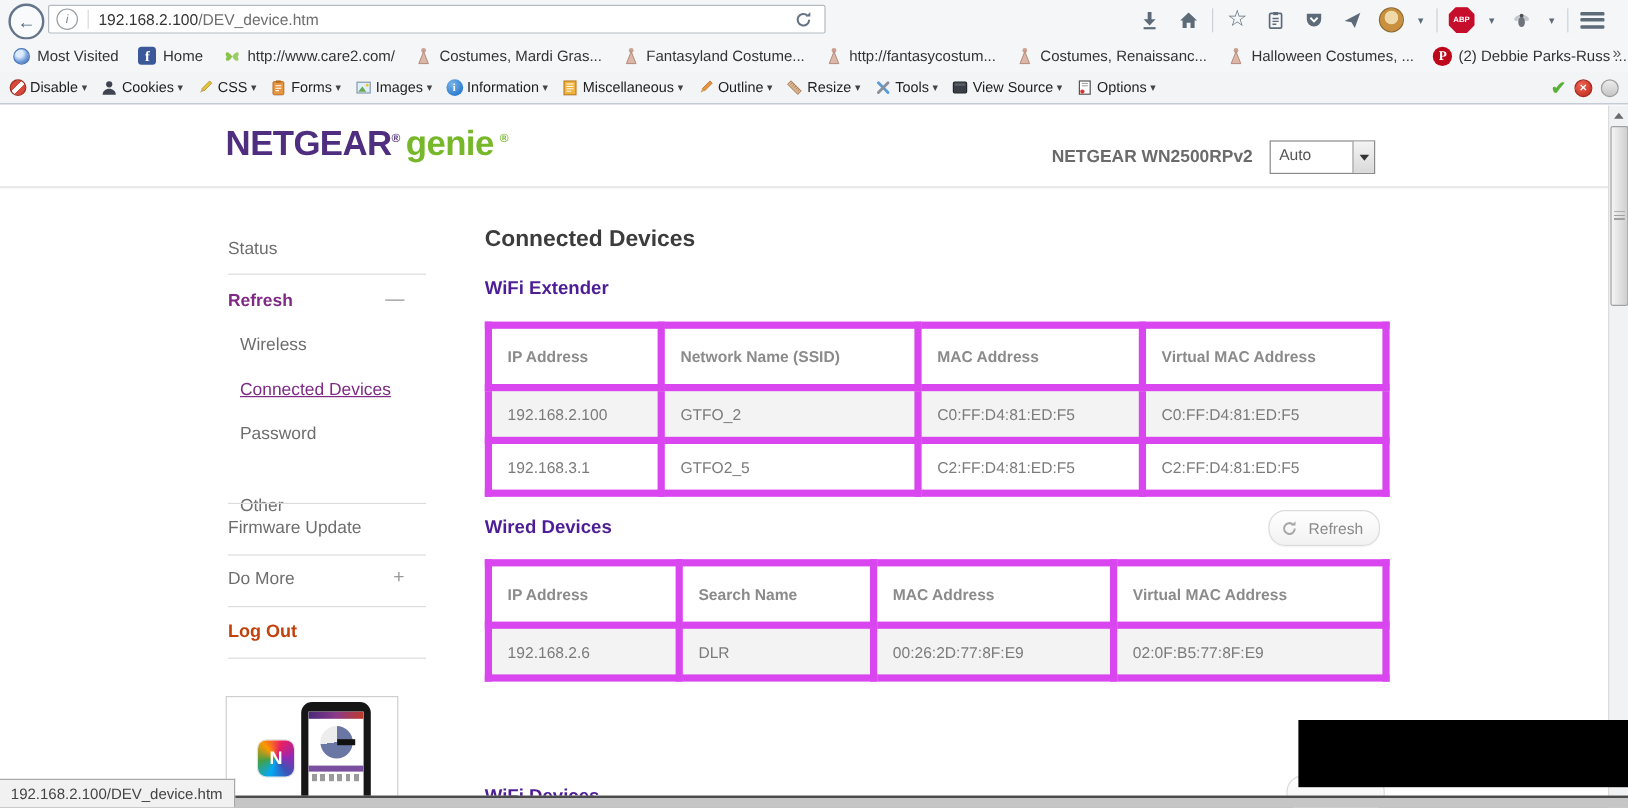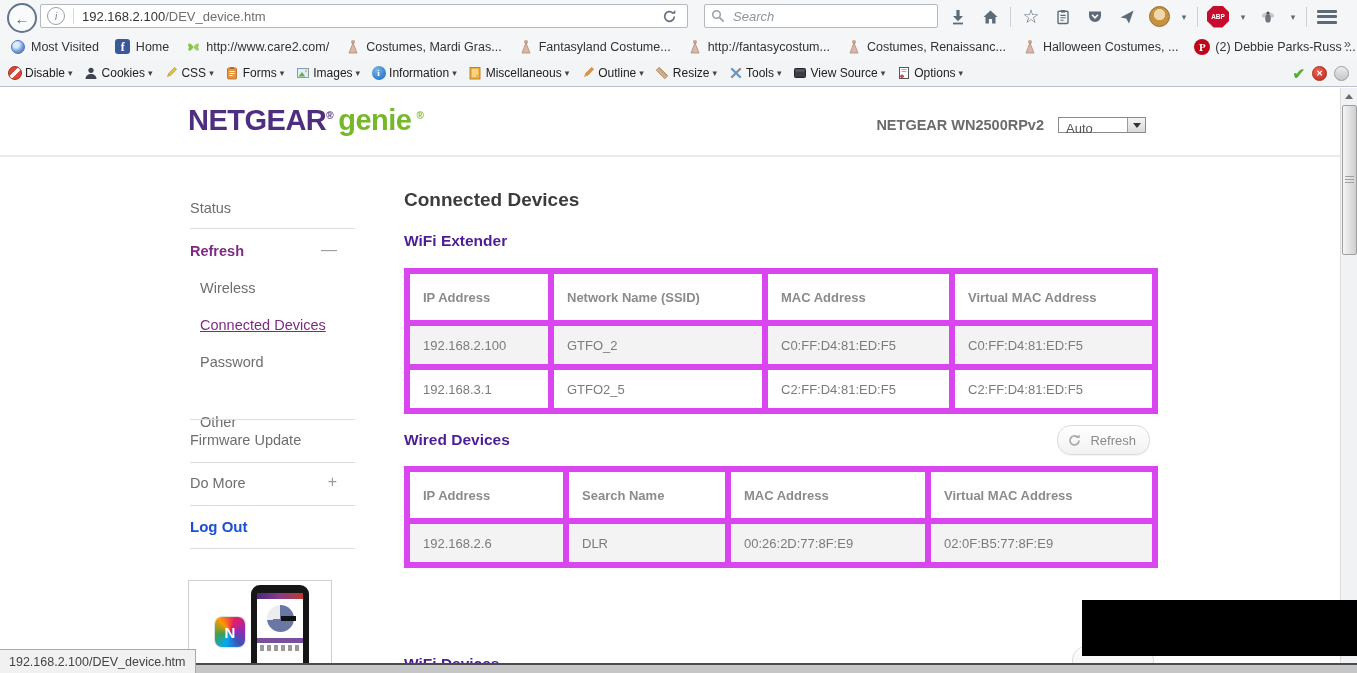--- a/index.html
+++ b/index.html
@@ -59,34 +59,34 @@
            color:#fff;font-size:8px;font-weight:bold;display:flex;align-items:center;justify-content:center;box-sizing:border-box;}
   .ic-idlec{width:15px;height:15px;border-radius:50%;background:linear-gradient(#ececec,#c6c6c6);border:1px solid #9c9c9c;box-sizing:border-box;}
   
   .content{position:absolute;left:0;top:88px;width:1357px;height:585px;background:#fff;}
   .logo{position:absolute;left:188px;top:16px;font-size:29px;font-weight:bold;letter-spacing:-0.5px;cursor:default;}
   .logo .ng{color:#4f2d7f;}
   .logo .ge{color:#76b82a;margin-left:5px;}
   .logo sup{font-size:10px;font-weight:bold;}
   .modelrow{position:absolute;top:29px;right:211px;display:flex;align-items:center;gap:14px;}
   .model{font-size:14.5px;font-weight:bold;color:#6b6b6b;}
-  .selectbox{position:relative;width:88px;height:16px;background:#fff;border:1px solid #8a8a8a;box-sizing:border-box;cursor:pointer;}
+  .selectbox{position:relative;width:88px;height:28px;background:#fff;border:1px solid #8a8a8a;box-sizing:border-box;cursor:pointer;}
   .selectbox .val{position:absolute;left:7px;top:3px;font-size:13px;color:#555;}
   .selectbox .btn{position:absolute;right:0;top:0;bottom:0;width:17px;background:linear-gradient(#f4f4f4,#d9d9d9);
                   border-left:1px solid #9a9a9a;display:flex;align-items:center;justify-content:center;}
   .selectbox .btn i{width:0;height:0;border-left:4px solid transparent;border-right:4px solid transparent;border-top:5px solid #333;}
   .hdr-divider{position:absolute;left:0;top:67px;width:1340px;height:0;border-top:2px solid #e9e9e9;}
   
   .snav{position:absolute;left:190px;width:165px;font-size:14.5px;color:#6e6e6e;cursor:pointer;}
   .sdiv{position:absolute;left:190px;width:165px;border-top:1px solid #dcdcdc;height:0;}
   .purple{color:#7e2a84;font-weight:bold;}
   .active-link{color:#7e2a84;text-decoration:underline;}
   .sub{padding-left:10px;}
   .sym{position:absolute;right:18px;top:-2px;color:#9a9a9a;font-weight:normal;font-size:16px;}
-  .logout{color:#1d4ed8;font-weight:bold;font-size:15px;}
+  .logout{color:#c2410c;font-weight:bold;font-size:15px;}
   
   .promo{position:absolute;left:188px;top:492px;width:142px;height:83px;background:#fff;border:1px solid #cfcfcf;overflow:hidden;}
   .napp{position:absolute;left:26px;top:36px;width:30px;height:30px;border-radius:7px;
         background:conic-gradient(from 20deg,#e91e63,#9c27b0,#3f51b5,#03a9f4,#43a047,#ff9800,#e91e63);
         color:#fff;font-weight:bold;font-size:15px;display:flex;align-items:center;justify-content:center;box-shadow:0 0 0 1px #e0e0e0;}
   .phone{position:absolute;left:62px;top:4px;width:58px;height:90px;background:#161616;border-radius:9px;}
   .phone .scr{position:absolute;left:6px;right:6px;top:8px;bottom:8px;background:#fff;overflow:hidden;}
   .phone .tb{height:6px;background:linear-gradient(90deg,#4a2a7a,#8a3a8a,#c0392b);}
   .phone .pie{width:27px;height:27px;border-radius:50%;margin:6px auto 0;background:conic-gradient(from 0deg,#6a76a3 0 262deg,#ededed 262deg 360deg);position:relative;}
   .phone .pie i{position:absolute;right:-2px;top:11px;width:15px;height:5px;background:#111;}
@@ -137,29 +137,20 @@
     <div class="urlbar">
       <span class="pageinfo">i</span>
       <span class="vsep"></span>
       <span class="urltext"><span class="urlhost">192.168.2.100</span><span class="urlpath">/DEV_device.htm</span></span>
       <span class="ni">
         <svg width="15" height="15" viewBox="0 0 14 14">
             <path d="M11.5 7a4.5 4.5 0 1 1-1.3-3.2" fill="none" stroke="#667385" stroke-width="1.6"></path>
             <path d="M12.4 1v3.4H9z" fill="#667385"></path>
           </svg>
       </span>
-    </div>
-    <div class="searchbox">
-      <span>
-        <svg width="14" height="14" viewBox="0 0 14 14">
-            <circle cx="5.5" cy="5.5" r="3.8" fill="none" stroke="#98a0a8" stroke-width="1.5"></circle>
-            <path d="M8.4 8.4 12.6 12.6" stroke="#98a0a8" stroke-width="1.6"></path>
-          </svg>
-      </span>
-      <input placeholder="Search" style="">
     </div>
     <div class="navicons">
       <span class="ni">
         <svg width="16" height="16" viewBox="0 0 16 16">
             <path d="M6.4 1h3.2v6H13l-5 5.3L3 7h3.4z" fill="#5d6b79"></path>
             <rect x="3" y="13.6" width="10" height="1.8" fill="#5d6b79"></rect>
           </svg>
       </span>
       <span class="ni">
         <svg width="17" height="16" viewBox="0 0 16 16">

